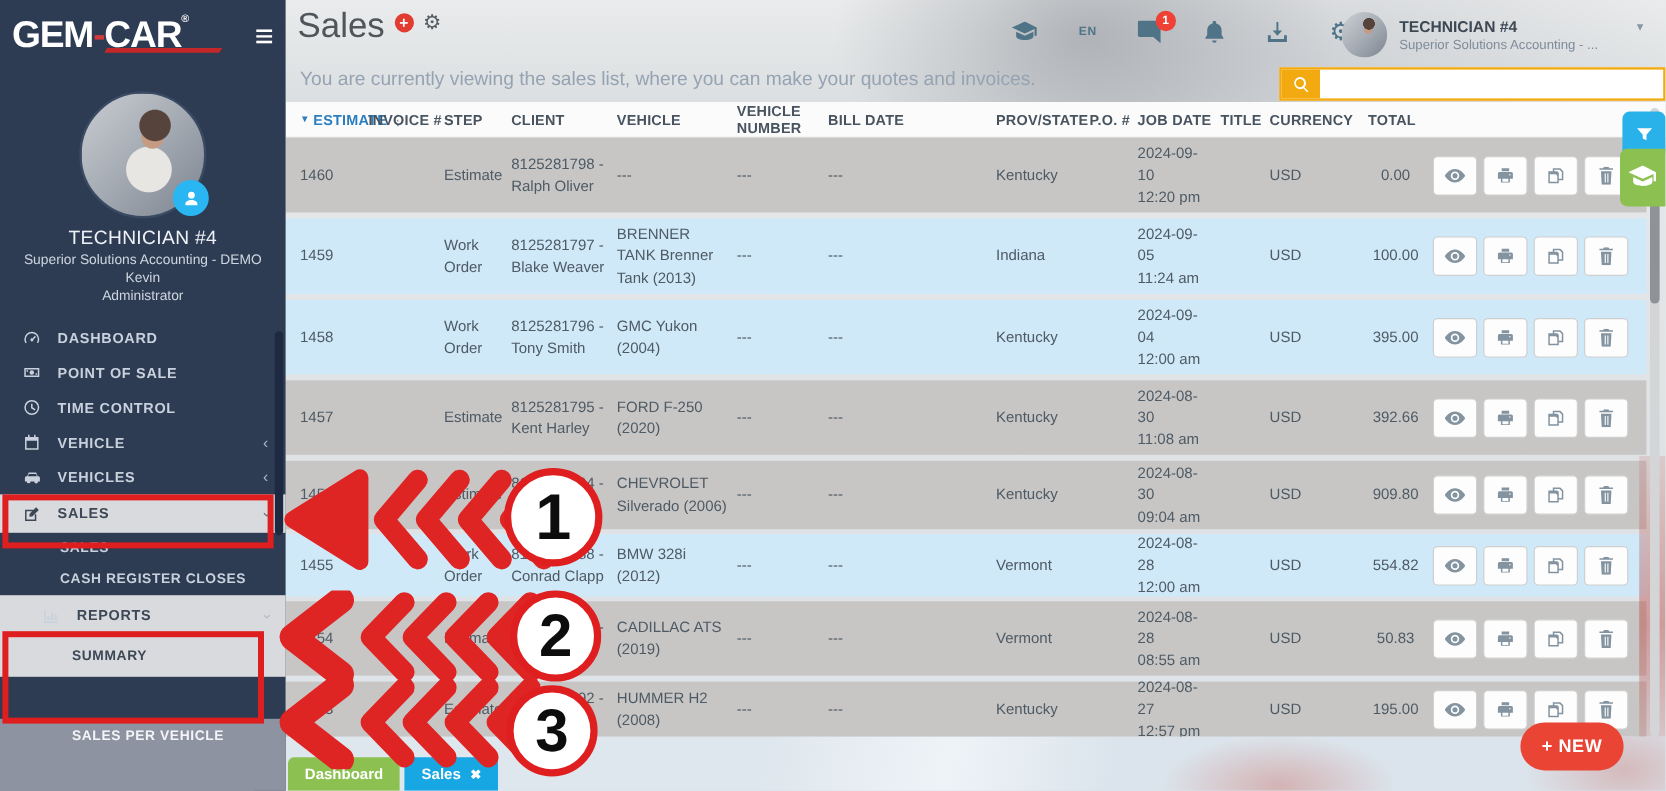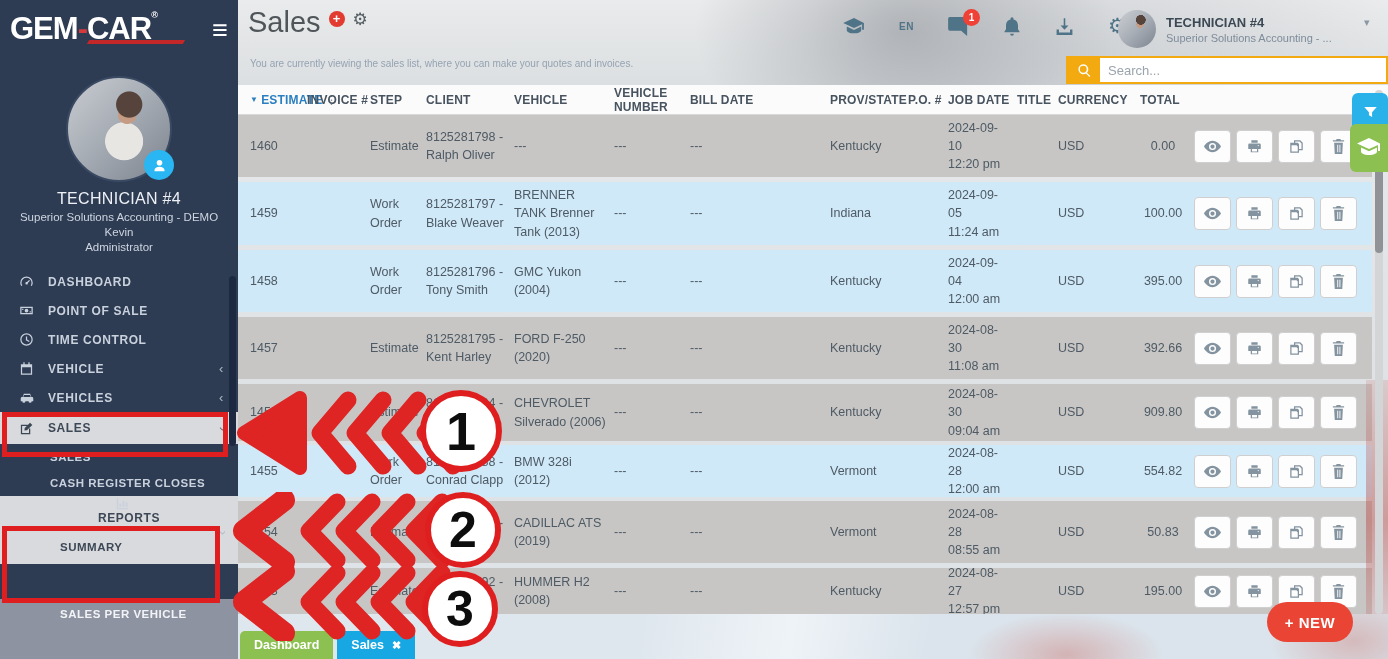--- a/index.html
+++ b/index.html
@@ -30,38 +30,38 @@
   .nav { margin-top:14px; }
   .nav-item { height:29px; display:flex; align-items:center; padding:0 14px 0 18px; color:#c9d1dd; font-size:12px; font-weight:700; letter-spacing:.6px; cursor:pointer; }
   .nav-item .nicon { width:17px; margin-right:13px; display:flex; justify-content:center; }
   .nav-item svg { fill:#c9d1dd; }
   .nav-item .chev { margin-left:auto; font-size:13px; color:#aeb8c6; font-weight:400; }
   .chev-down { display:inline-block; transform:rotate(-90deg); }
   .nav-item.selected { background:#d9dade; color:#3d4856; height:32px; }
   .nav-item.selected svg { fill:#3d4856; }
   .nav-item.selected .chev { color:#5a6675; }
   .nav-sub { height:26px; display:flex; align-items:center; padding-left:50px; color:#c9d1dd; font-size:11.5px; font-weight:700; letter-spacing:.5px; cursor:pointer; }
-  .nav-item.reports { height:34px; background:#d9dade; color:#3d4856;flex-direction:column; }
+  .nav-item.reports { height:34px; background:#d9dade; color:#3d4856; }
   .nav-sub.selected2 { height:34px; background:#d9dade; color:#3d4856; }
   .sb-gray { position:absolute; left:0; top:599px; width:238px; height:60px; background:#8d93a0; }
   .sb-gray .nav-sub { color:#f2f4f7; height:30px; }
 
   
   .main { position:absolute; left:238px; top:0; width:1150px; height:659px;
     background:linear-gradient(180deg,#e8eaec 0%,#dfe2e4 60%,#dde4ea 100%); }
   .topbar { position:absolute; left:0; top:0; width:1150px; height:85px;
     background:
       radial-gradient(300px 200px at 58% 35%, rgba(100,104,112,.38), transparent 70%),
       radial-gradient(420px 240px at 75% 60%, rgba(190,193,198,.5), transparent 70%),
       linear-gradient(180deg,#e9ebec,#dcdfe1); }
   .page-title-row { position:absolute; left:10px; top:6px; display:flex; align-items:center; gap:8px; }
   .page-title { font-size:29px; color:#4f5559; font-weight:400; }
   .add-circ { width:16px; height:16px; border-radius:50%; background:#e23b30; color:#fff; font-size:13px; font-weight:700; display:flex; align-items:center; justify-content:center; line-height:1; margin-top:-8px; cursor:pointer; }
   .title-gear { color:#555d63; font-size:17px; margin-top:-8px; font-family:"DejaVu Sans", sans-serif; cursor:pointer; }
-  .page-sub { position:absolute; left:12px; top:58px; font-size:10px; color:#95a3b2; }
+  .page-sub { position:absolute; left:12px; top:58px; font-size:16px; color:#95a3b2; }
   .top-icons { position:absolute; left:605px; top:16px; display:flex; align-items:center; gap:34px; }
   .tic { color:#4f7387; cursor:pointer; position:relative; display:flex; align-items:center; }
   .tic svg { fill:#4f7387; }
   .lang { font-size:10px; font-weight:700; color:#4f7387; letter-spacing:.5px; }
   .chat-badge { position:absolute; right:-11px; top:-8px; min-width:17px; height:17px; border-radius:50%; background:#ef4136; color:#fff; font-size:10px; font-weight:700; display:flex; align-items:center; justify-content:center; }
   .gear-glyph { font-family:"DejaVu Sans", sans-serif; font-size:21px; line-height:1; color:#4f7387; }
   .user-chip { position:absolute; left:880px; top:10px; display:flex; align-items:center; gap:10px; cursor:pointer; }
   .avatar-sm { width:38px; height:38px; border-radius:50%;
     background:
       radial-gradient(circle at 60% 26%, #55433c 0 13%, transparent 14%),
@@ -270,21 +270,20 @@
         </div>
       </div>
       <span class="uc-caret">▾</span>
 
       <div class="searchbar">
         <div class="search-icbox">
           <svg width="15" height="15" viewBox="0 0 24 24">
               <path fill="#fff" d="M10 2a8 8 0 015.9 13.4l5.4 5.4-1.5 1.5-5.4-5.4A8 8 0 1110 2zm0 2.5a5.5 5.5 0 100 11 5.5 5.5 0 000-11z"></path>
             </svg>
         </div>
-        <input type="text" placeholder="Search..." style="">
       </div>
     </div>
 
     <div class="thead">
       <div class="c-est h-est">
         <span class="sorttri">▼</span>
         <span>ESTIMATE</span>
         <span class="colmenu">⋮</span>
       </div>
       <div class="c-inv">INVOICE #</div>

